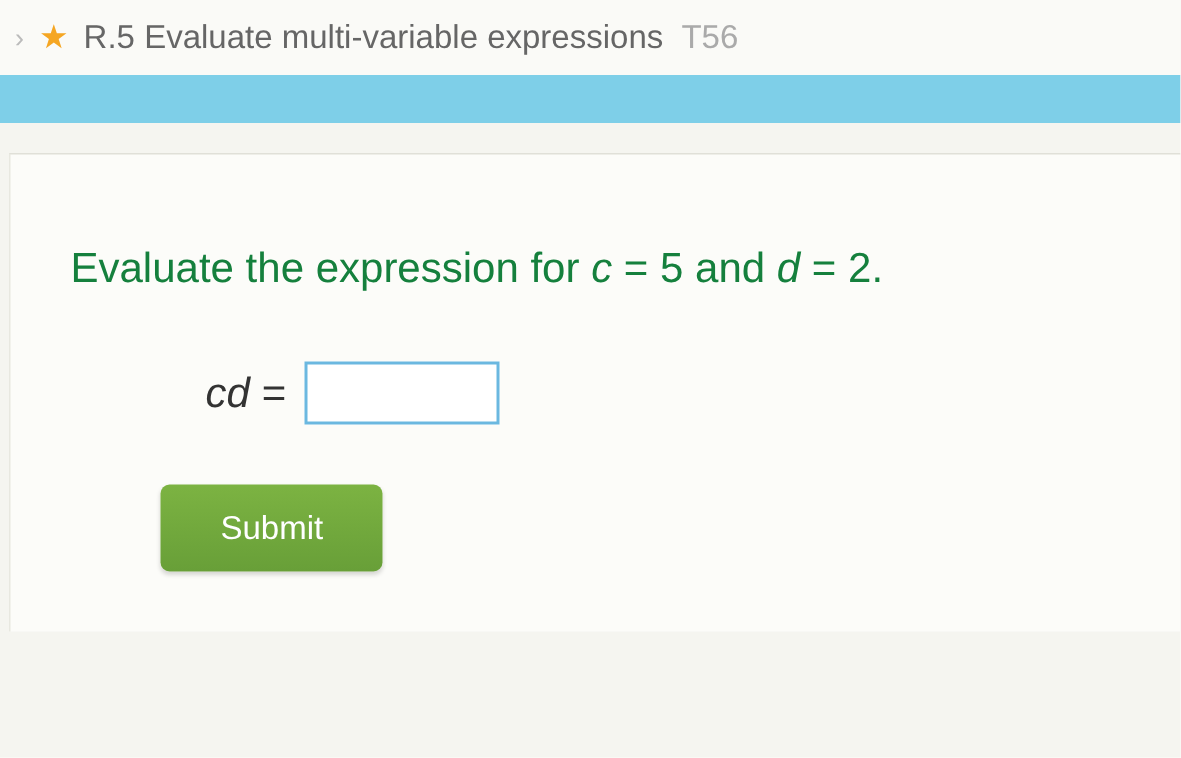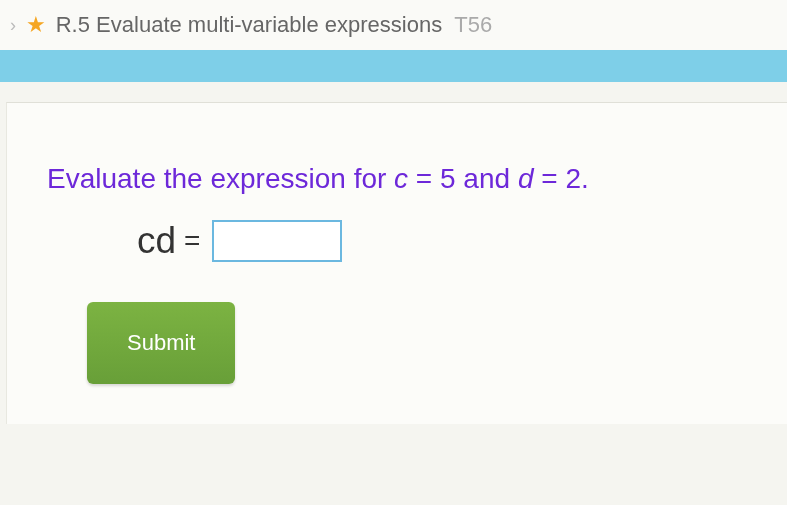--- a/index.html
+++ b/index.html
@@ -49,35 +49,36 @@
     }
     .content-area {
       padding: 60px 40px 40px 40px;
       background: #fcfcf9;
       margin: 20px 0 0 6px;
       border-top: 1px solid #e0e0d8;
       border-left: 1px solid #e8e8e0;
     }
     .question {
       font-size: 28px;
-      color: #6d28d9;
-      margin-bottom: 25px;
+      color: #15803d;
+      margin-bottom: 46px;
       font-weight: 400;
     }
     .question .var {
       font-style: italic;
     }
     .expression-row {
       display: flex;
       align-items: center;
       margin-left: 90px;
       margin-bottom: 40px;
     }
     .expression-label {
-      font-size: 37px;
+      font-size: 28px;
+      font-style: italic;
       color: #333;
       margin-right: 8px;
     }
     .equals {
       font-size: 28px;
       color: #333;
       font-style: normal;
       margin-right: 12px;
     }
     .answer-input {
@@ -87,25 +88,25 @@
       background: #fff;
       font-size: 22px;
       padding: 0 8px;
       outline: none;
     }
     .submit-btn {
       background: linear-gradient(to bottom, #7cb342, #689f38);
       color: #fff;
       border: none;
       border-radius: 6px;
-      padding: 28px 40px;
+      padding: 16px 40px;
       font-size: 22px;
       font-weight: 400;
       cursor: pointer;
-      margin-left: 40px;
+      margin-left: 60px;
       box-shadow: 0 2px 3px rgba(0,0,0,0.15);
     }
   </style>
 </head>
 <body>
 
 <div class="header">
   <span class="chevron">›</span>
   <span class="star">★</span>
   <span class="title">

